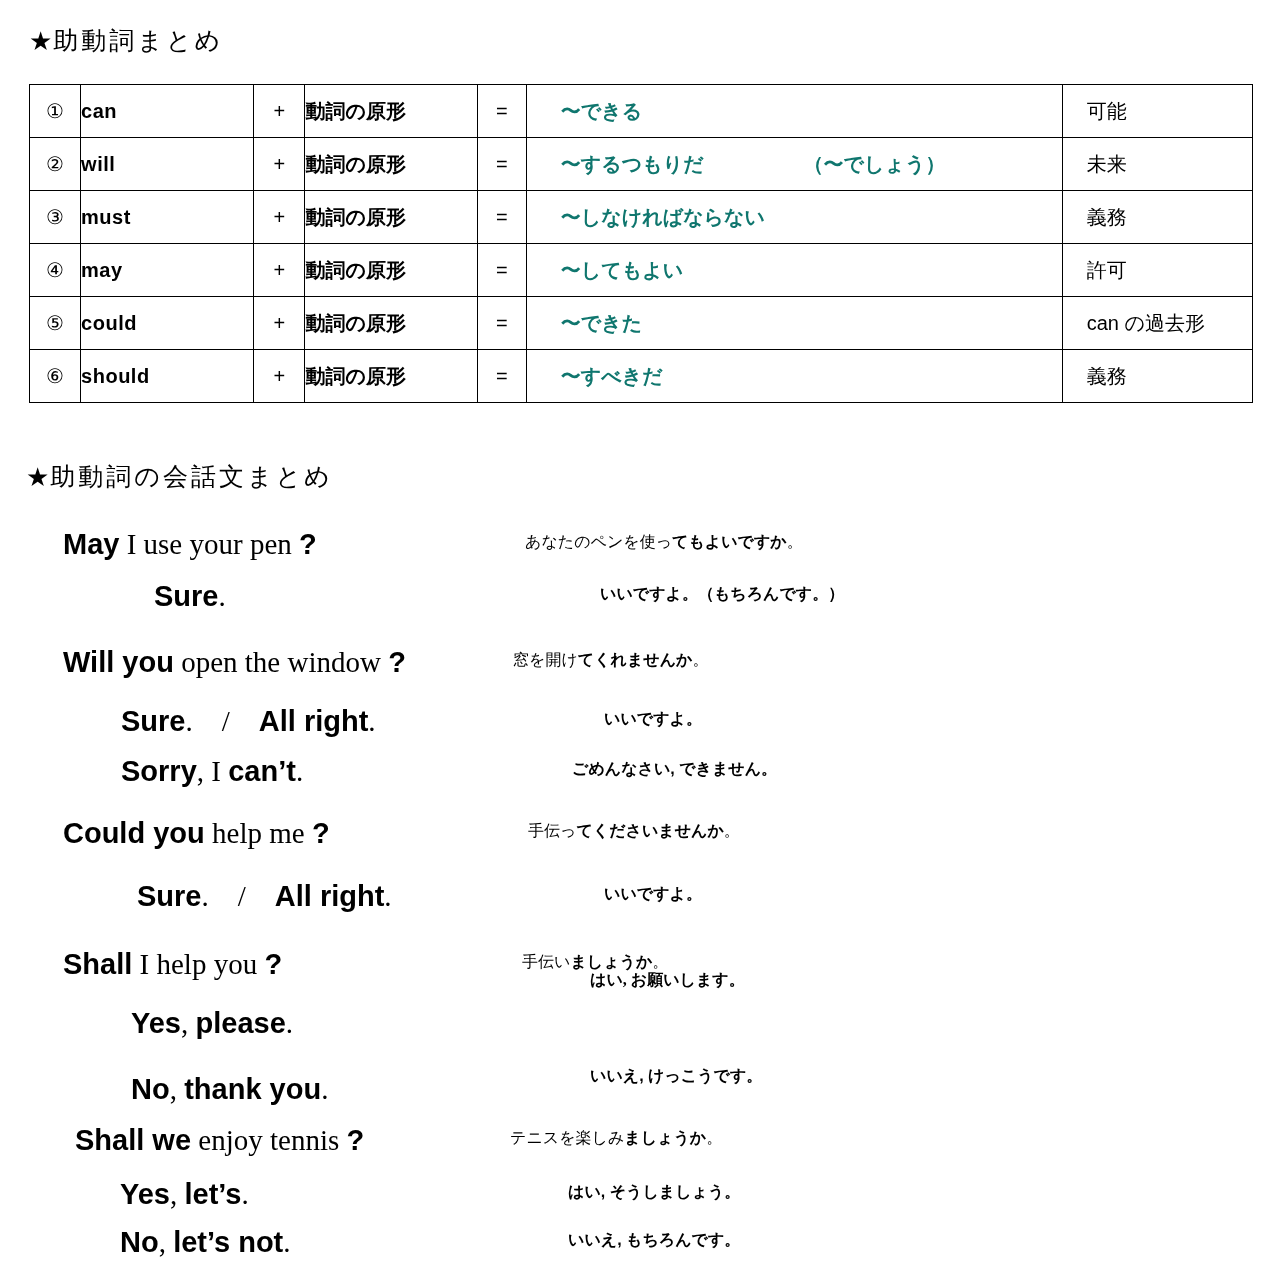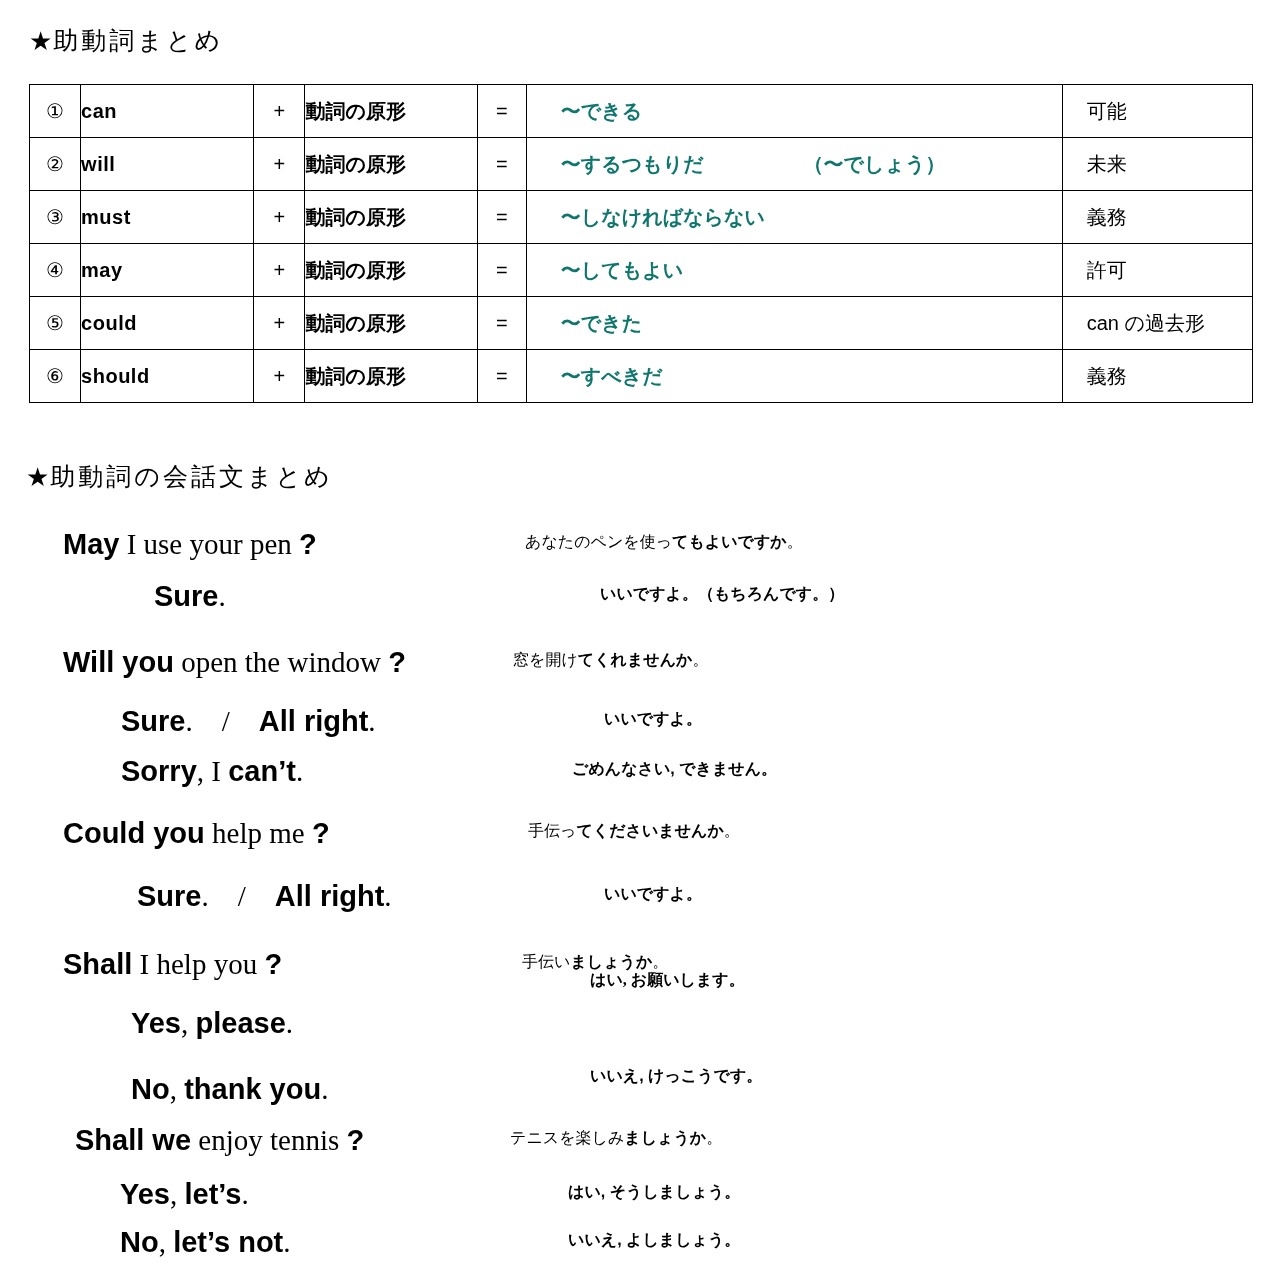--- a/index.html
+++ b/index.html
@@ -269,14 +269,14 @@
 <div class="en" style="left:120px; top:1180px;">
   <span class="b">Yes</span><span class="pun">,</span><span class="reg">&nbsp;</span><span class="b">let’s</span><span class="pun">.</span>
 </div>
 <div class="jp" style="left:568px; top:1184px;">
   <span class="jb">はい, そうしましょう。</span>
 </div>
 <div class="en" style="left:120px; top:1228px;">
   <span class="b">No</span><span class="pun">,</span><span class="reg">&nbsp;</span><span class="b">let’s not</span><span class="pun">.</span>
 </div>
 <div class="jp" style="left:568px; top:1232px;">
-  <span class="jb">いいえ, よしましょう。</span>
+  <span class="jb">いいえ, もちろんです。</span>
 </div>
 
 </body></html>

